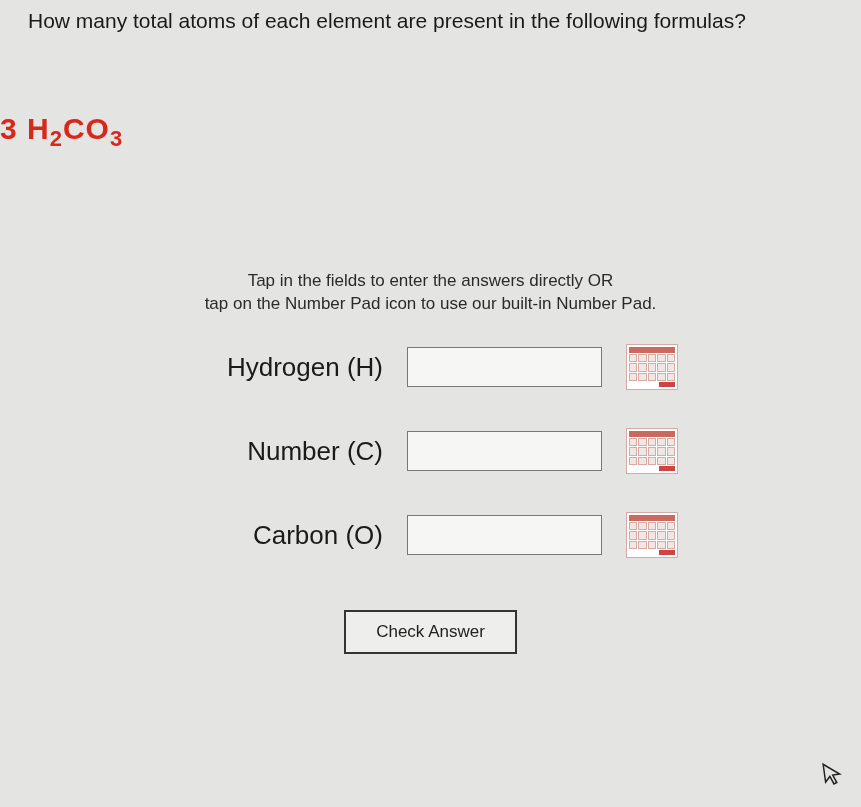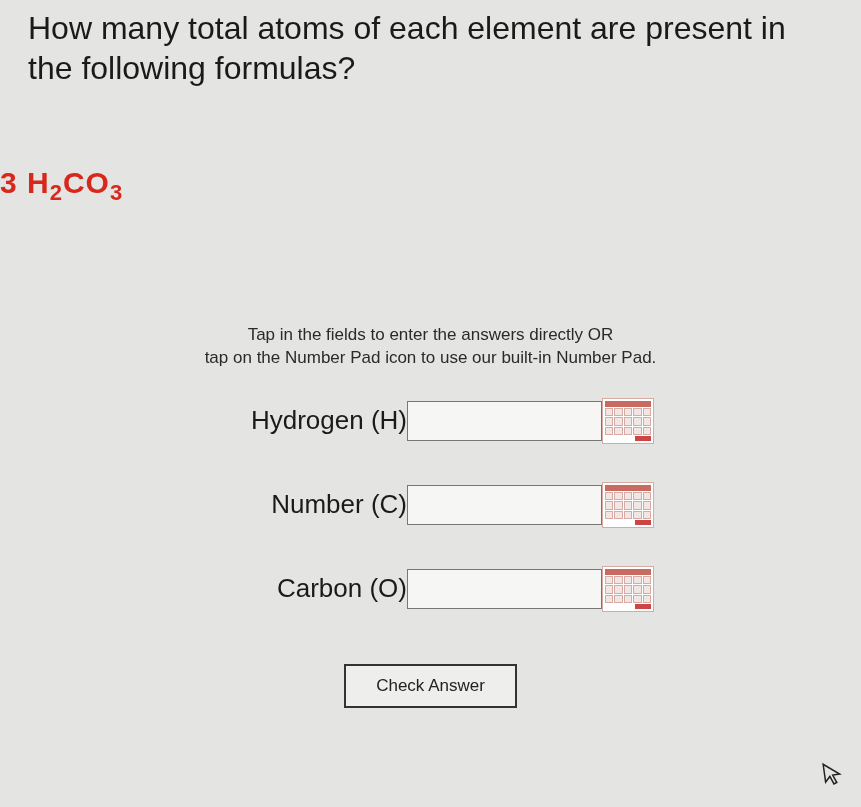--- a/index.html
+++ b/index.html
@@ -5,21 +5,21 @@
   * { box-sizing: border-box; margin: 0; padding: 0; }
   body {
     width: 861px;
     height: 807px;
     background: #e4e4e2;
     font-family: Arial, Helvetica, sans-serif;
     position: relative;
     overflow: hidden;
   }
   .question {
-    font-size: 32px;
+    font-size: 21px;
     color: #1a1a1a;
     padding: 8px 24px 0 28px;
     line-height: 1.25;
   }
   .formula {
     text-align: left;
     margin-top: 78px;
     font-size: 30px;
     font-weight: bold;
     color: #d8281b;
@@ -36,21 +36,21 @@
     color: #2a2a2a;
     line-height: 1.35;
   }
   .rows {
     margin-top: 28px;
   }
   .row {
     display: flex;
     align-items: center;
     justify-content: center;
-    gap: 0;
+    gap: 24px;
     margin-bottom: 38px;
   }
   .label {
     font-size: 26px;
     color: #1a1a1a;
     width: 200px;
     text-align: right;
   }
   .field {
     width: 195px;

